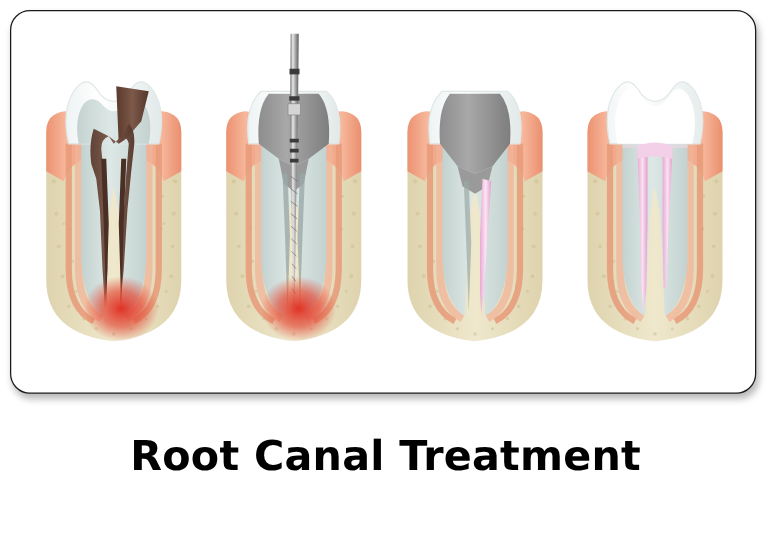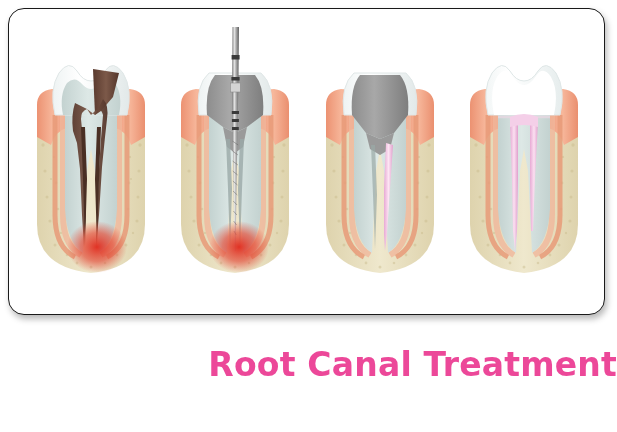--- a/index.html
+++ b/index.html
@@ -37,22 +37,22 @@
     width:132px;
     height:280px;
     position:relative;
     flex:0 0 auto;
   }
   .tooth-fig svg{display:block;width:100%;height:100%;}
   .caption{
     position:absolute;
     left:0;top:345px;
     width:617px;
-    text-align:right;
-    color:#ec4899;
+    text-align:center;
+    color:#000000;
     font-size:33px;
     font-weight:bold;
     letter-spacing:0.2px;
     line-height:40px;
     font-family:"DejaVu Sans", sans-serif;
   }
 </style>
 </head>
 <body>
 

